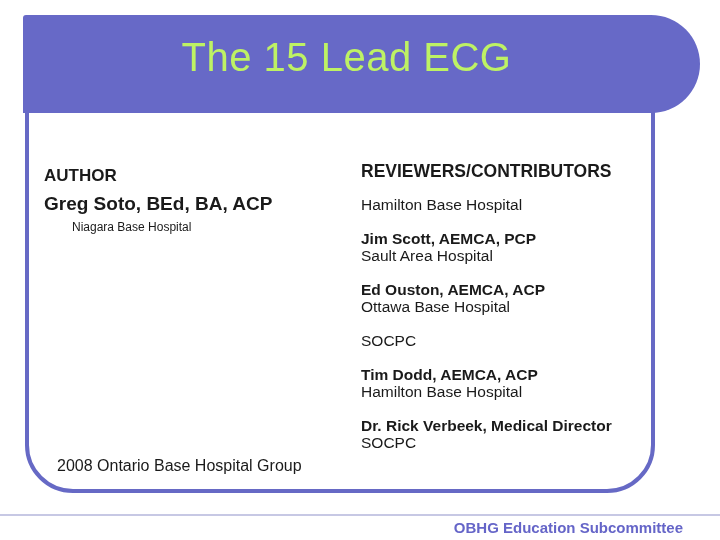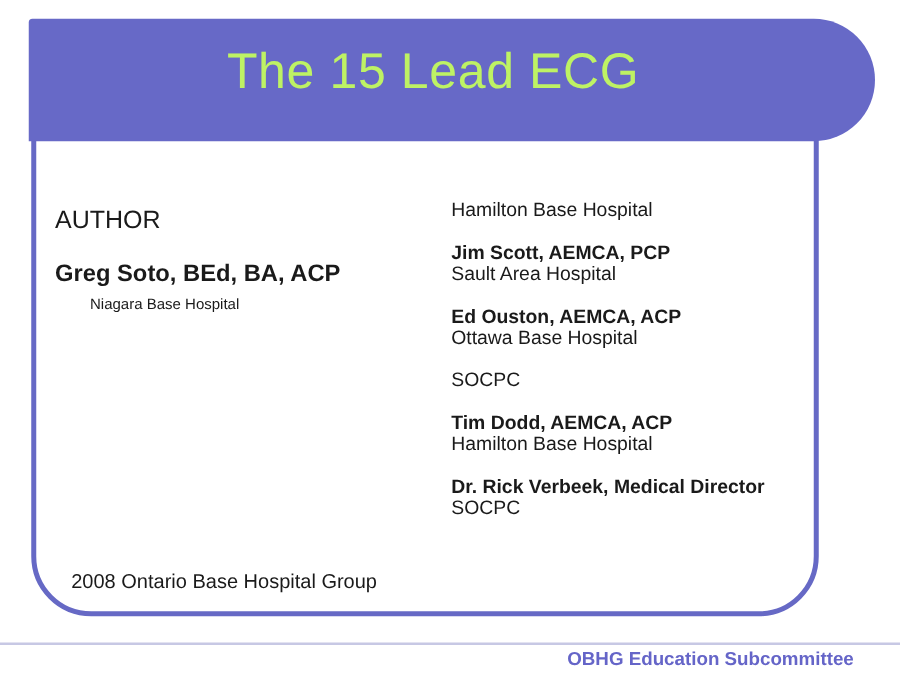--- a/index.html
+++ b/index.html
@@ -46,24 +46,24 @@
   }
 
   
   .author-col {
     position: absolute;
     left: 44px; top: 164px;
     z-index: 3;
     width: 290px;
   }
   .author-heading {
-    font-size: 20px;
-    font-weight: normal;
+    font-size: 17px;
+    font-weight: bold;
     line-height: 24px;
-    margin-bottom: 20px;
+    margin-bottom: 4px;
   }
   .author-name {
     font-size: 19px;
     font-weight: bold;
     line-height: 24px;
   }
   .author-org {
     font-size: 12px;
     font-weight: 400;
     line-height: 22px;
@@ -133,20 +133,21 @@
   <div class="title">The 15 Lead ECG</div>
 </div>
 
 <div class="author-col">
   <div class="author-heading">AUTHOR</div>
   <div class="author-name">Greg Soto, BEd, BA, ACP</div>
   <div class="author-org">Niagara Base Hospital</div>
 </div>
 
 <div class="reviewers-col">
+  <div class="reviewers-heading">REVIEWERS/CONTRIBUTORS</div>
 
   <div class="reviewer-entry">
     <div class="reviewer-org">Hamilton Base Hospital</div>
   </div>
   <div class="reviewer-entry">
     <div class="reviewer-name">Jim Scott, AEMCA, PCP</div>
     <div class="reviewer-org">Sault Area Hospital</div>
   </div>
   <div class="reviewer-entry">
     <div class="reviewer-name">Ed Ouston, AEMCA, ACP</div>

